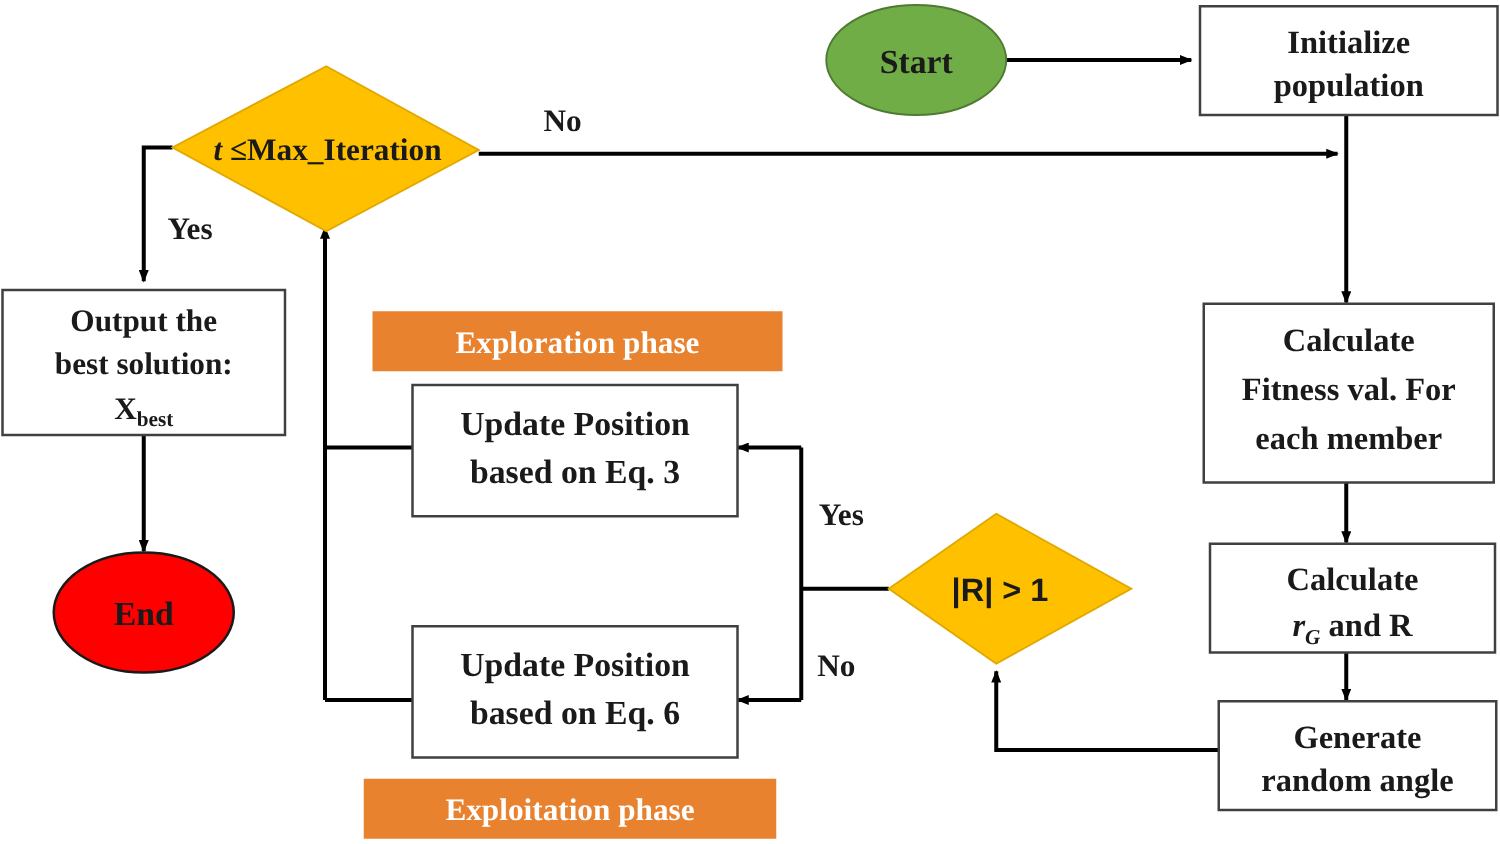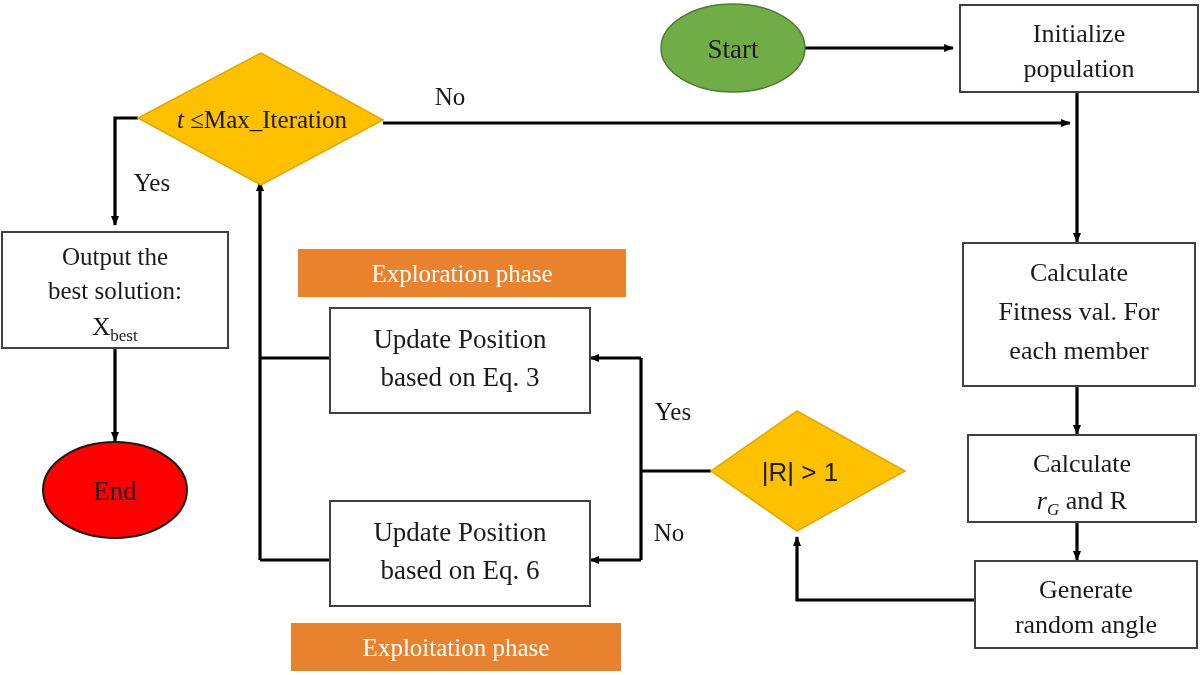--- a/index.html
+++ b/index.html
@@ -1,18 +1,18 @@
 <!DOCTYPE html>
 <html><head>
 <meta charset="utf-8">
 <style>
   html,body{margin:0;padding:0;background:#ffffff;}
   body{width:1200px;height:675px;overflow:hidden;
        font-family:"Liberation Serif", serif;}
-  #stage{position:relative;width:1200px;height:675px;background:#fff;}
+  #stage{position:relative;width:1200px;height:675px;background:#fff;font-weight:bold;}
   svg{position:absolute;left:0;top:0;width:1200px;height:675px;}
   .node-text{font-family:"Liberation Serif", serif;fill:#1a1a1a;}
   .edge-label{font-family:"Liberation Serif", serif;fill:#1a1a1a;font-size:25px;}
   .banner-text{font-family:"Liberation Serif", serif;fill:#ffffff;font-size:25px;}
   .mono-cond{font-family:"Liberation Sans", sans-serif;fill:#1a1a1a;font-size:26px;}
   .sub{font-size:17px;}
   .ital{font-style:italic;}
 </style>
 </head>
 <body>

